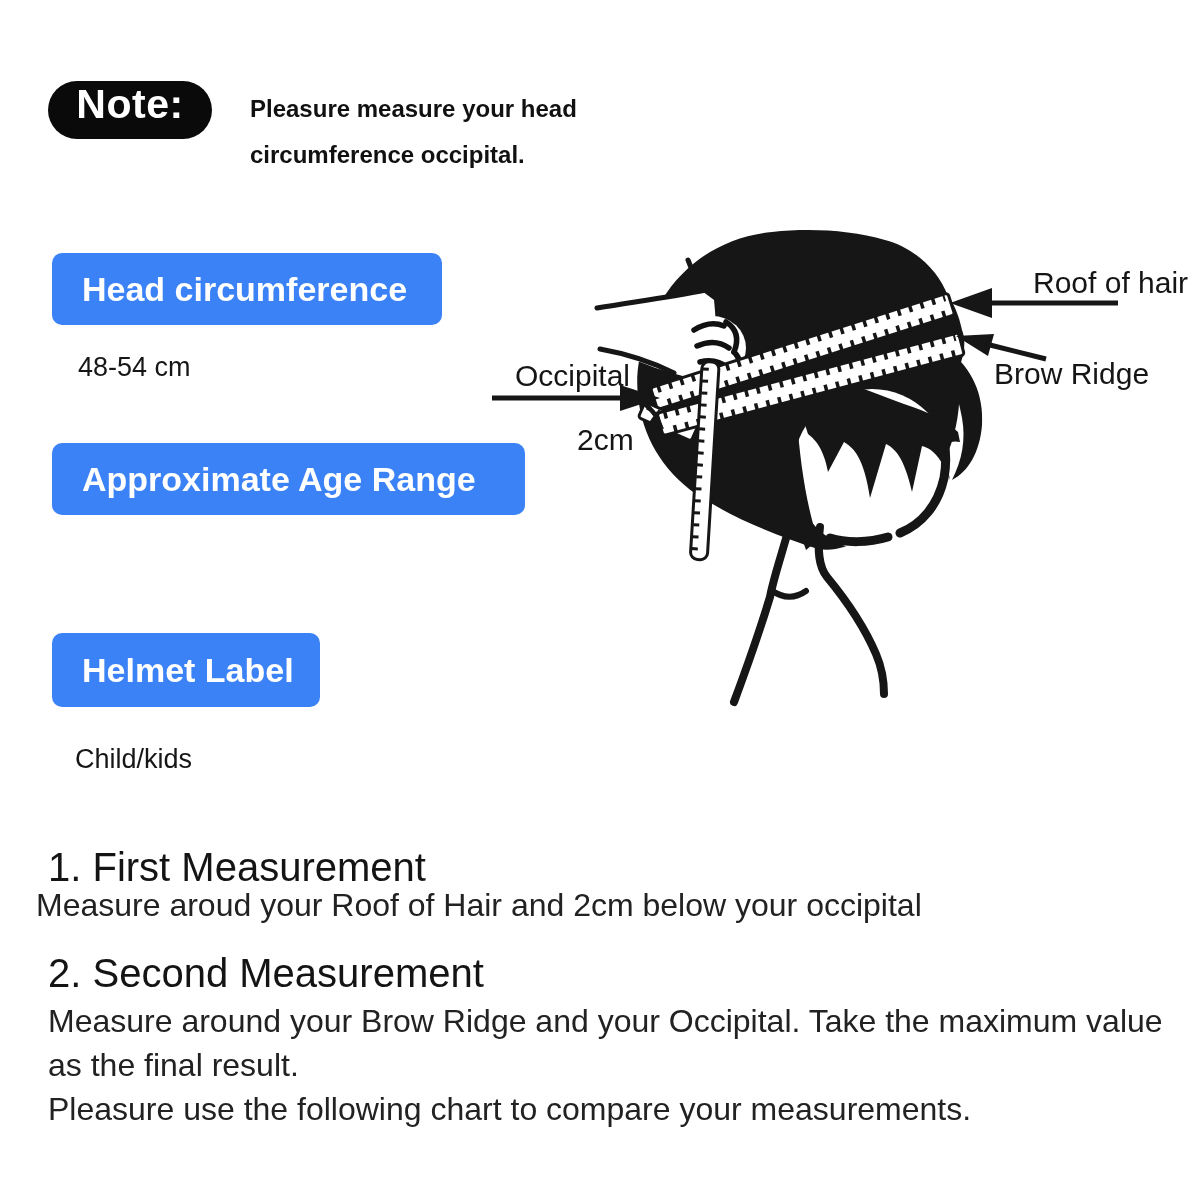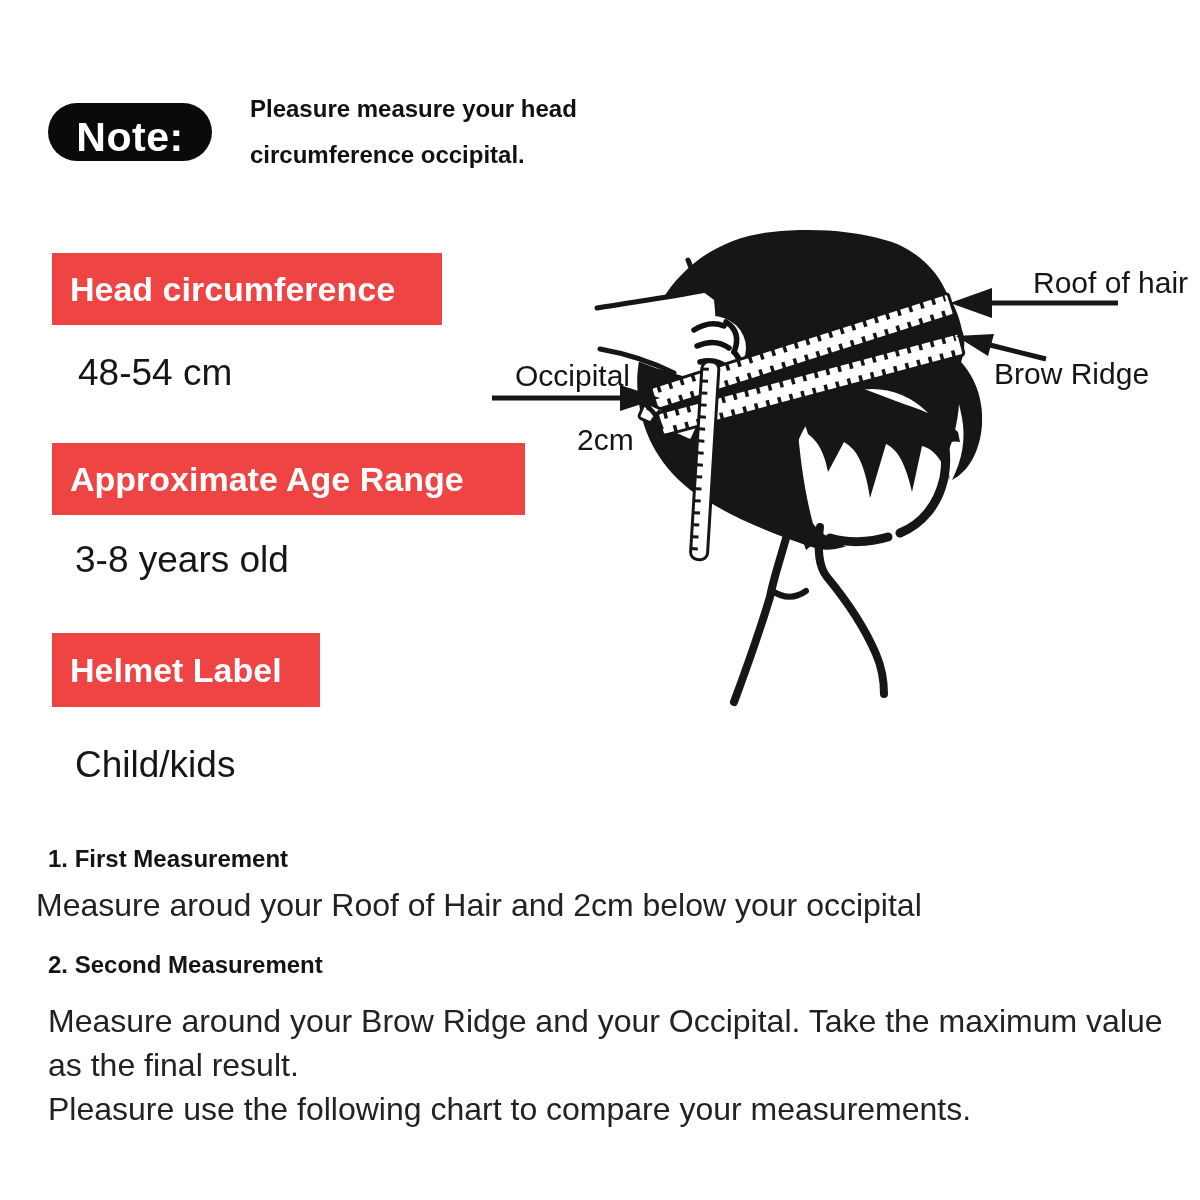--- a/index.html
+++ b/index.html
@@ -4,36 +4,36 @@
 <style>
   html,body{margin:0;padding:0;background:#ffffff;}
   #canvas{
     position:relative;width:1200px;height:1200px;background:#ffffff;overflow:hidden;
     font-family:"Liberation Sans","DejaVu Sans",sans-serif;color:#1a1a1a;
   }
   .abs{position:absolute;}
 
   
   .note-pill{
-    left:48px;top:103px;width:164px;height:58px;background:#0a0a0a;border-radius:30px;
-    display:flex;align-items:flex-end;justify-content:center;
+    left:48px;top:81px;width:164px;height:58px;background:#0a0a0a;border-radius:30px;
+    display:flex;align-items:flex-start;justify-content:center;
   }
   .note-pill span{color:#ffffff;font-weight:bold;font-size:41px;letter-spacing:0.5px;}
   .note-head{left:250px;top:86px;font-size:24px;font-weight:bold;line-height:46px;color:#111;}
 
   
-  .spec-box{background:#ef4444;color:#ffffff;font-weight:bold;font-size:34px;
-    display:flex;align-items:center;padding-left:18px;box-sizing:border-box;}
-  .spec-val{font-size:37px;color:#161616;}
+  .spec-box{background:#3b82f6;color:#ffffff;font-weight:bold;font-size:34px;
+    display:flex;align-items:center;padding-left:30px;box-sizing:border-box;border-radius:10px;}
+  .spec-val{font-size:27px;color:#161616;}
 
   
   .dlabel{font-size:30px;color:#151515;white-space:nowrap;}
 
   
-  .ins-title{font-size:24px;font-weight:bold;color:#141414;white-space:nowrap;}
+  .ins-title{font-size:40px;font-weight:normal;color:#141414;white-space:nowrap;}
   .ins-body{font-size:32px;color:#222222;white-space:nowrap;}
 </style>
 </head>
 <body>
 
 <div id="canvas">
 
   <div class="abs note-pill">
     <span>Note:</span>
   </div>
@@ -43,21 +43,20 @@
   </div>
 
   <div class="abs spec-box" style="left:52px;top:253px;width:390px;height:72px;">
     <span>Head circumference</span>
   </div>
   <div class="abs spec-val" style="left:78px;top:352px;">48-54 cm</div>
 
   <div class="abs spec-box" style="left:52px;top:443px;width:473px;height:72px;">
     <span>Approximate Age Range</span>
   </div>
-  <div class="abs spec-val" style="left:75px;top:539px;">3-8 years old</div>
 
   <div class="abs spec-box" style="left:52px;top:633px;width:268px;height:74px;">
     <span>Helmet Label</span>
   </div>
   <div class="abs spec-val" style="left:75px;top:744px;">Child/kids</div>
 
   <svg class="abs" style="left:440px;top:210px;" width="760" height="620" viewBox="440 210 760 620">
 
     <g>
       <path fill="#161616" d="M772,232

